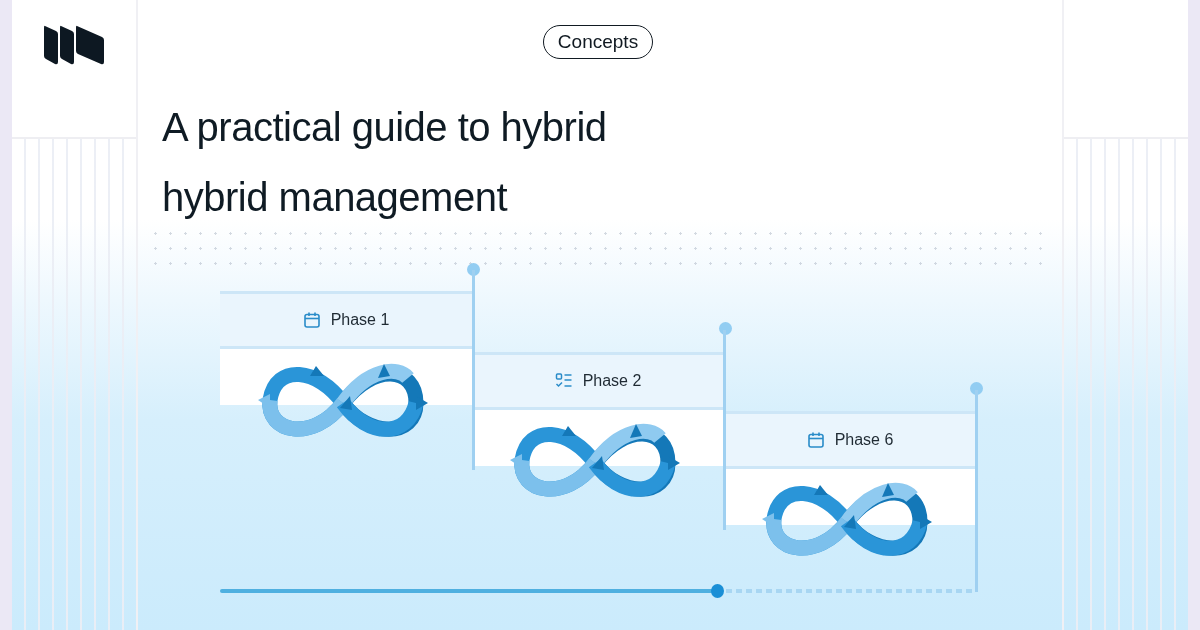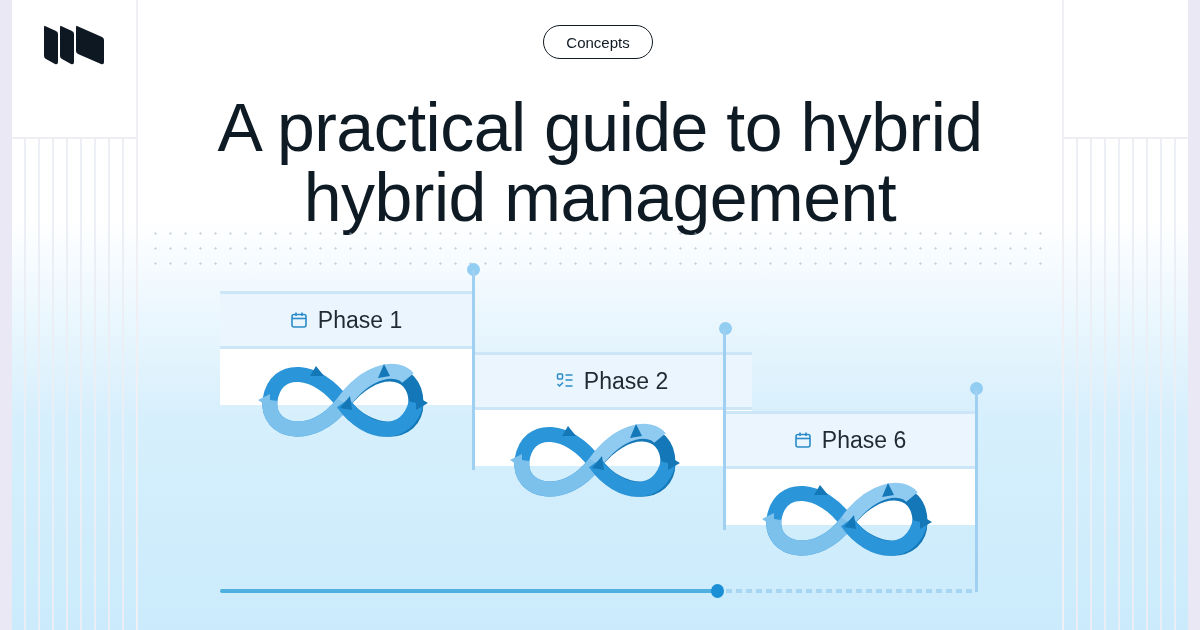--- a/index.html
+++ b/index.html
@@ -30,39 +30,39 @@
   .divider-v {
     position: absolute; top: 0; width: 2px; height: 630px; background: #f0f0f4;
   }
   
   .logo { position: absolute; left: 30px; top: 22px; width: 66px; height: 44px; }
   
   .pill {
     position: absolute; left: 531px; top: 25px; width: 110px; height: 34px;
     border: 1.5px solid #111a22; border-radius: 18px; box-sizing: border-box;
     display: flex; align-items: center; justify-content: center;
-    font-size: 15px; color: #111a22; background: #fff;
+    font-size: 19px; color: #111a22; background: #fff;
   }
   .title {
     position: absolute; left: 150px; top: 92px; width: 876px;
-    text-align: center; color: #0f1b24;
-    font-size: 68px; line-height: 70px; letter-spacing: -0.5px;
+    color: #0f1b24;
+    font-size: 40px; line-height: 70px; letter-spacing: -0.5px;
   }
   .dots {
     position: absolute; left: 136px; top: 226px; width: 904px; height: 50px;
     background-image: radial-gradient(circle, rgba(170,180,195,0.5) 1px, transparent 1.3px);
     background-size: 15px 15px;
   }
   
   .card { position: absolute; }
   .card .head {
     position: absolute; left: 0; top: 0; width: 100%; height: 58px;
     background: #eaf5fd; border-top: 3px solid #cde6f7; border-bottom: 3px solid #cde6f7; box-sizing: border-box;
     display: flex; align-items: center; justify-content: center; gap: 10px;
-    font-size: 23px; color: #1f2a33;
+    font-size: 16px; color: #1f2a33;
   }
   .card .body {
     position: absolute; left: 0; top: 58px; width: 100%; height: 56px; background: #ffffff;
   }
   .card .icon { width: 18px; height: 18px; color: #2a8cc9; display: inline-block; }
   .vline { position: absolute; width: 3px; background: #9fd0f1; }
   .vdot { position: absolute; width: 13px; height: 13px; border-radius: 50%; background: #92cdf2; }
   .loop { position: absolute; width: 170px; height: 90px; }
   .timeline-solid { position: absolute; left: 208px; top: 589px; width: 498px; height: 4px; background: #4fb0e0; border-radius: 2px; }
   .timeline-dot { position: absolute; left: 699px; top: 584px; width: 13px; height: 14px; border-radius: 50%; background: #1a8fd6; }
@@ -110,21 +110,21 @@
           <rect x="2" y="3.5" width="14" height="12.5" rx="2" fill="none" stroke="#2a8cc9" stroke-width="1.6"></rect>
           <line x1="2" y1="7.5" x2="16" y2="7.5" stroke="#2a8cc9" stroke-width="1.6"></line>
           <line x1="6" y1="1.5" x2="6" y2="5" stroke="#2a8cc9" stroke-width="1.6"></line>
           <line x1="12" y1="1.5" x2="12" y2="5" stroke="#2a8cc9" stroke-width="1.6"></line>
         </svg>
       <span>Phase 1</span>
     </div>
     <div class="body"></div>
   </div>
 
-  <div class="card" style="left:460px; top:352px; width:252px; height:118px;padding-left:28px;">
+  <div class="card" style="left:460px; top:352px; width:252px; height:118px;">
     <div class="head">
       <svg class="icon" viewBox="0 0 18 18">
           <rect x="1.5" y="2" width="5" height="5" rx="1" fill="none" stroke="#2a8cc9" stroke-width="1.5"></rect>
           <polyline points="1.5,12 3.5,14 7,10.5" fill="none" stroke="#2a8cc9" stroke-width="1.5"></polyline>
           <line x1="9.5" y1="3" x2="16.5" y2="3" stroke="#2a8cc9" stroke-width="1.5"></line>
           <line x1="9.5" y1="8" x2="16.5" y2="8" stroke="#2a8cc9" stroke-width="1.5"></line>
           <line x1="9.5" y1="14" x2="16.5" y2="14" stroke="#2a8cc9" stroke-width="1.5"></line>
         </svg>
       <span>Phase 2</span>
     </div>

